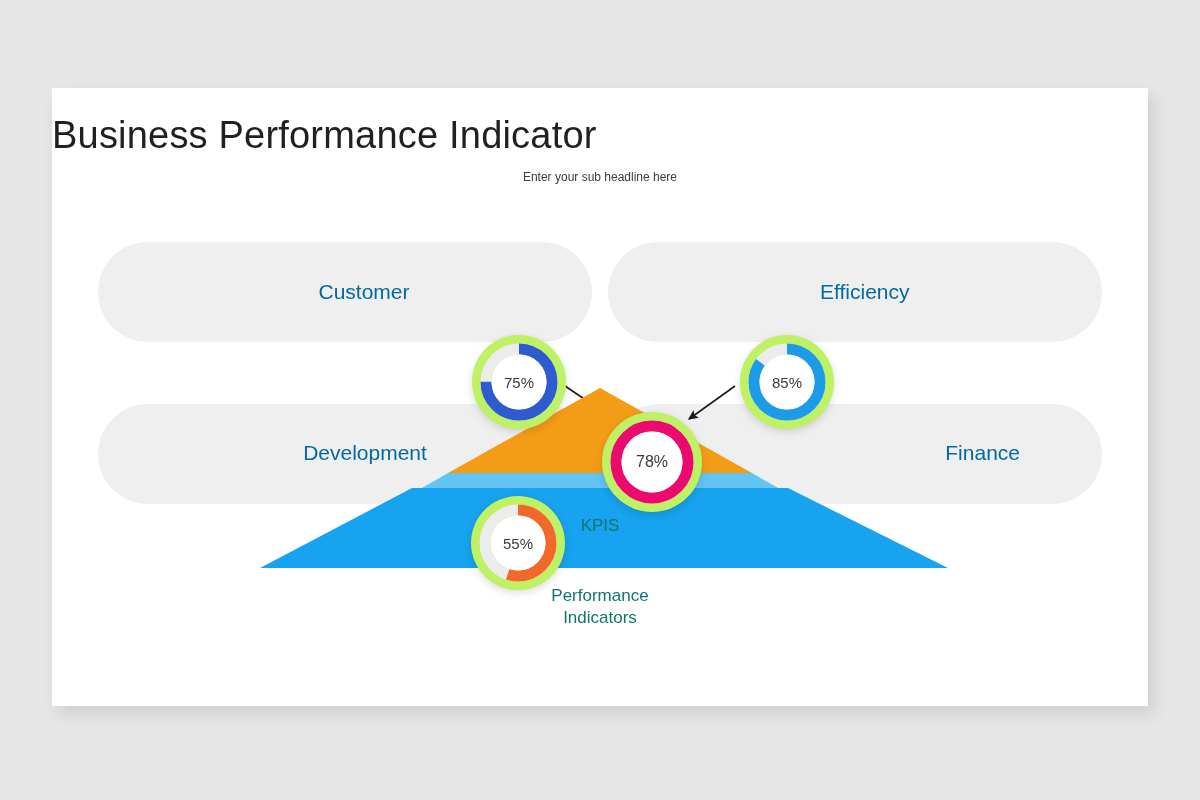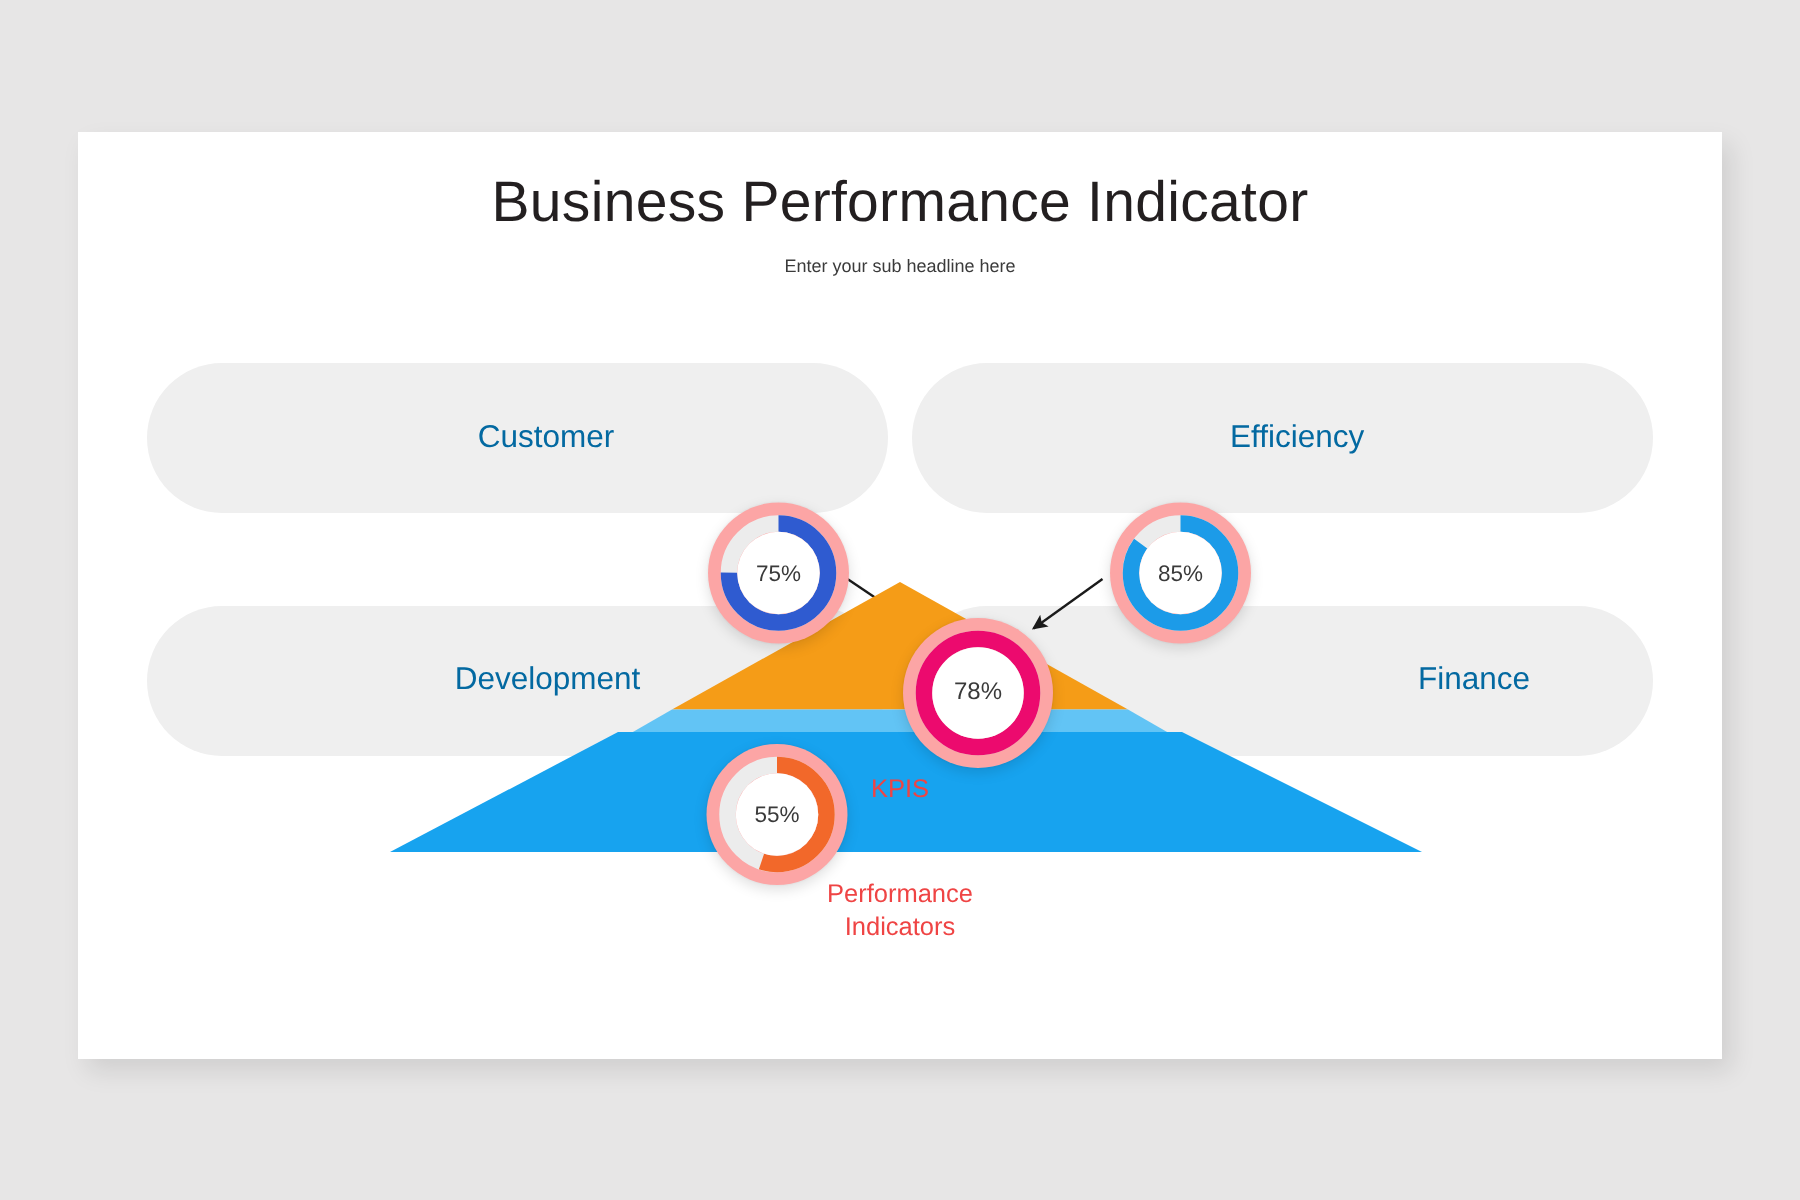--- a/index.html
+++ b/index.html
@@ -24,21 +24,21 @@
     box-shadow: 6px 8px 16px rgba(0,0,0,0.10);
     overflow: hidden;
   }
 
   
   #title {
     position: absolute;
     left: 0;
     top: 26px;
     width: 1096px;
-    text-align: center;
+    text-align: left;
     font-size: 38px;
     font-weight: 400;
     color: #231f20;
     letter-spacing: .2px;
   }
   #subtitle {
     position: absolute;
     left: 0;
     top: 82px;
     width: 1096px;
@@ -71,21 +71,21 @@
   #label-customer    { left: 232px; width: 160px; text-align: center; }
   #label-efficiency  { left: 768px; width: 200px; text-align: left;   }
   .cat-label.row2 { top: 353px; }
   #label-development { left: 198px; width: 230px; text-align: center; }
   #label-finance     { left: 768px; width: 200px; text-align: right;   }
 
   
   .donut {
     position: absolute;
     border-radius: 50%;
-    background: #fca5a5;
+    background: #bef264;
     box-shadow: 0 3px 9px rgba(0,0,0,0.13),
                 0 0 0 1px rgba(0,0,0,0.015);
     display: flex;
     align-items: center;
     justify-content: center;
   }
   .donut svg { display: block; }
   .donut .value {
     position: absolute;
     font-size: 15px;
@@ -113,21 +113,21 @@
   }
 
   
   #pyramid-layer {
     position: absolute;
     left: 0; top: 0;
     width: 1096px; height: 618px;
   }
   .pyr-text {
     position: absolute;
-    color: #ef4444;
+    color: #0f766e;
     text-align: center;
     width: 100%;
     left: 0;
   }
   #kpis-text {
     top: 428px;
     font-size: 17px;
   }
   #pi-text {
     top: 497px;

